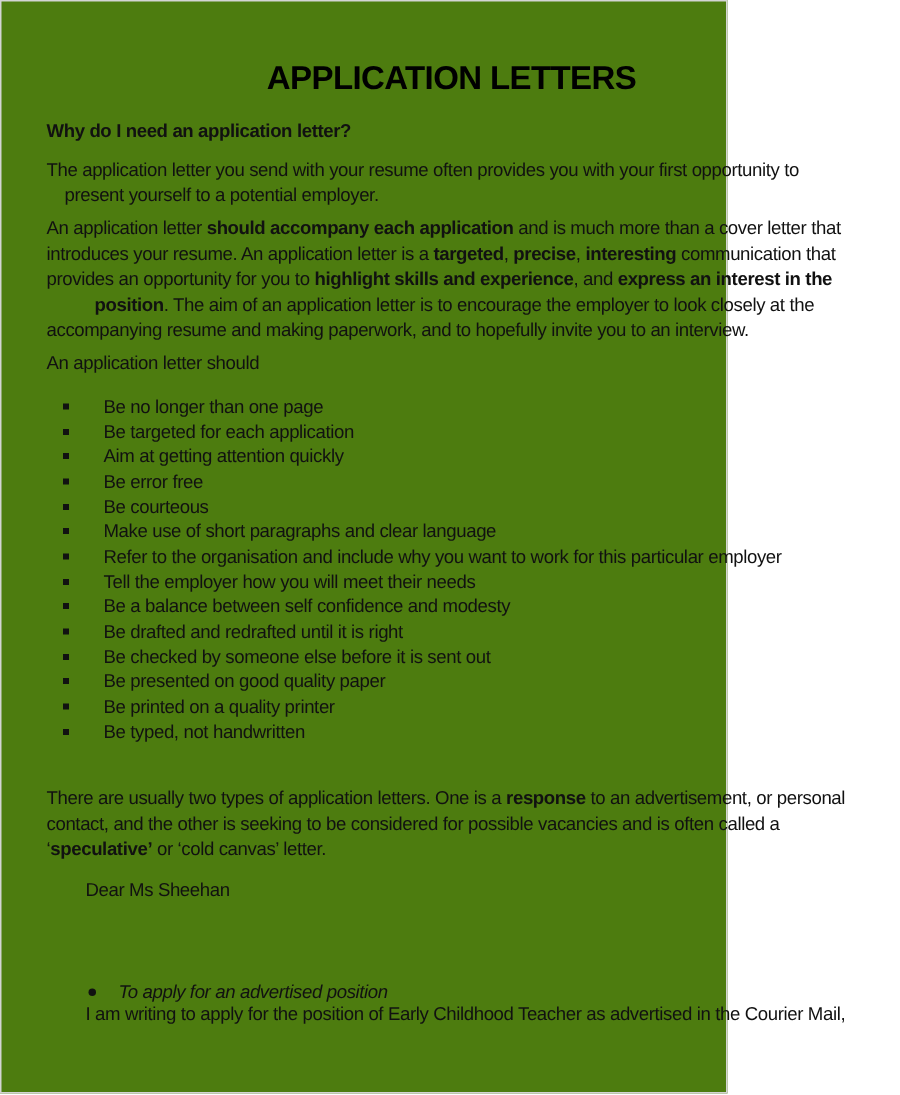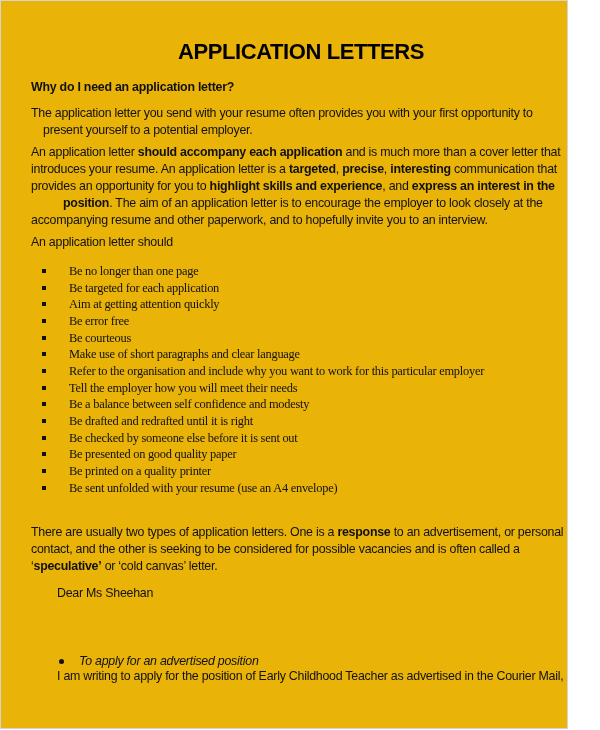--- a/index.html
+++ b/index.html
@@ -1,33 +1,33 @@
 <!DOCTYPE html>
 <html><head>
 <meta charset="utf-8">
 <style>
   html, body { margin:0; padding:0; background:#ffffff; }
   body { width:600px; height:730px; overflow:hidden; }
   .page {
     position:relative; box-sizing:border-box;
-    width:568px; height:729px;
-    border:1px solid #d4d4d4; background:#eab308;
+    width:485px; height:729px;
+    border:1px solid #d4d4d4; background:#4d7c0f;
     font-family:"Liberation Sans", sans-serif;
     color:#111; font-size:12.4px; letter-spacing:-0.25px;
   }
   .title {
     position:absolute; top:38px; left:0; width:600px; text-align:center;
     font-weight:bold; font-size:22px; letter-spacing:-0.4px; color:#000;
   }
   .abs { position:absolute; left:30px; white-space:nowrap; line-height:16.7px; }
   .h { font-weight:bold; }
   b { font-weight:bold; }
   i { font-style:italic; }
   .bullets { position:absolute; left:30px; top:262px; margin:0; padding:0; list-style:none; }
-  .bullets li { position:relative; padding-left:38px; line-height:16.65px; white-space:nowrap;font-family:Liberation Serif, serif; }
+  .bullets li { position:relative; padding-left:38px; line-height:16.65px; white-space:nowrap; }
   .bullets li .sq {
     position:absolute; left:11px; top:6px; width:4px; height:4px; background:#111;
   }
   .dot-bullet { position:absolute; left:78px; top:652px; line-height:16.7px; white-space:nowrap; }
   .dot-bullet .dot { position:absolute; left:-20px; top:6px; width:5px; height:5px; border-radius:50%; background:#111; }
 </style>
 </head>
 <body>
 
 <div class="page">
@@ -44,40 +44,39 @@
   </div>
   <div class="abs" style="top:160px;">
     <span>introduces your resume. An application letter is a </span><b>targeted</b><span>, </span><b>precise</b><span>, </span><b>interesting</b><span> communication that</span>
   </div>
   <div class="abs" style="top:177px;">
     <span>provides an opportunity for you to </span><b>highlight skills and experience</b><span>, and </span><b>express an interest in the</b>
   </div>
   <div class="abs" style="top:194px;padding-left:32px;">
     <b>position</b><span>. The aim of an application letter is to encourage the employer to look closely at the</span>
   </div>
-  <div class="abs" style="top:211px;">accompanying resume and other paperwork, and to hopefully invite you to an interview.</div>
+  <div class="abs" style="top:211px;">accompanying resume and making paperwork, and to hopefully invite you to an interview.</div>
 
   <div class="abs" style="top:233px;">An application letter should</div>
 
   <ul class="bullets">
     <li><span class="sq"></span><span>Be no longer than one page</span></li>
     <li><span class="sq"></span><span>Be targeted for each application</span></li>
     <li><span class="sq"></span><span>Aim at getting attention quickly</span></li>
     <li><span class="sq"></span><span>Be error free</span></li>
     <li><span class="sq"></span><span>Be courteous</span></li>
     <li><span class="sq"></span><span>Make use of short paragraphs and clear language</span></li>
     <li><span class="sq"></span><span>Refer to the organisation and include why you want to work for this particular employer</span></li>
     <li><span class="sq"></span><span>Tell the employer how you will meet their needs</span></li>
     <li><span class="sq"></span><span>Be a balance between self confidence and modesty</span></li>
     <li><span class="sq"></span><span>Be drafted and redrafted until it is right</span></li>
     <li><span class="sq"></span><span>Be checked by someone else before it is sent out</span></li>
     <li><span class="sq"></span><span>Be presented on good quality paper</span></li>
     <li><span class="sq"></span><span>Be printed on a quality printer</span></li>
-    <li><span class="sq"></span></li>
-    <li><span class="sq"></span><span>Be sent unfolded with your resume (use an A4 envelope)</span></li>
+    <li><span class="sq"></span><span>Be typed, not handwritten</span></li>
   </ul>
 
   <div class="abs" style="top:523px;">
     <span>There are usually two types of application letters. One is a </span><b>response</b><span> to an advertisement, or personal</span>
   </div>
   <div class="abs" style="top:540px;">contact, and the other is seeking to be considered for possible vacancies and is often called a</div>
   <div class="abs" style="top:557px;text-align:right;">
     <span>‘</span><b>speculative’</b><span> or ‘cold canvas’ letter.</span>
   </div>
 

